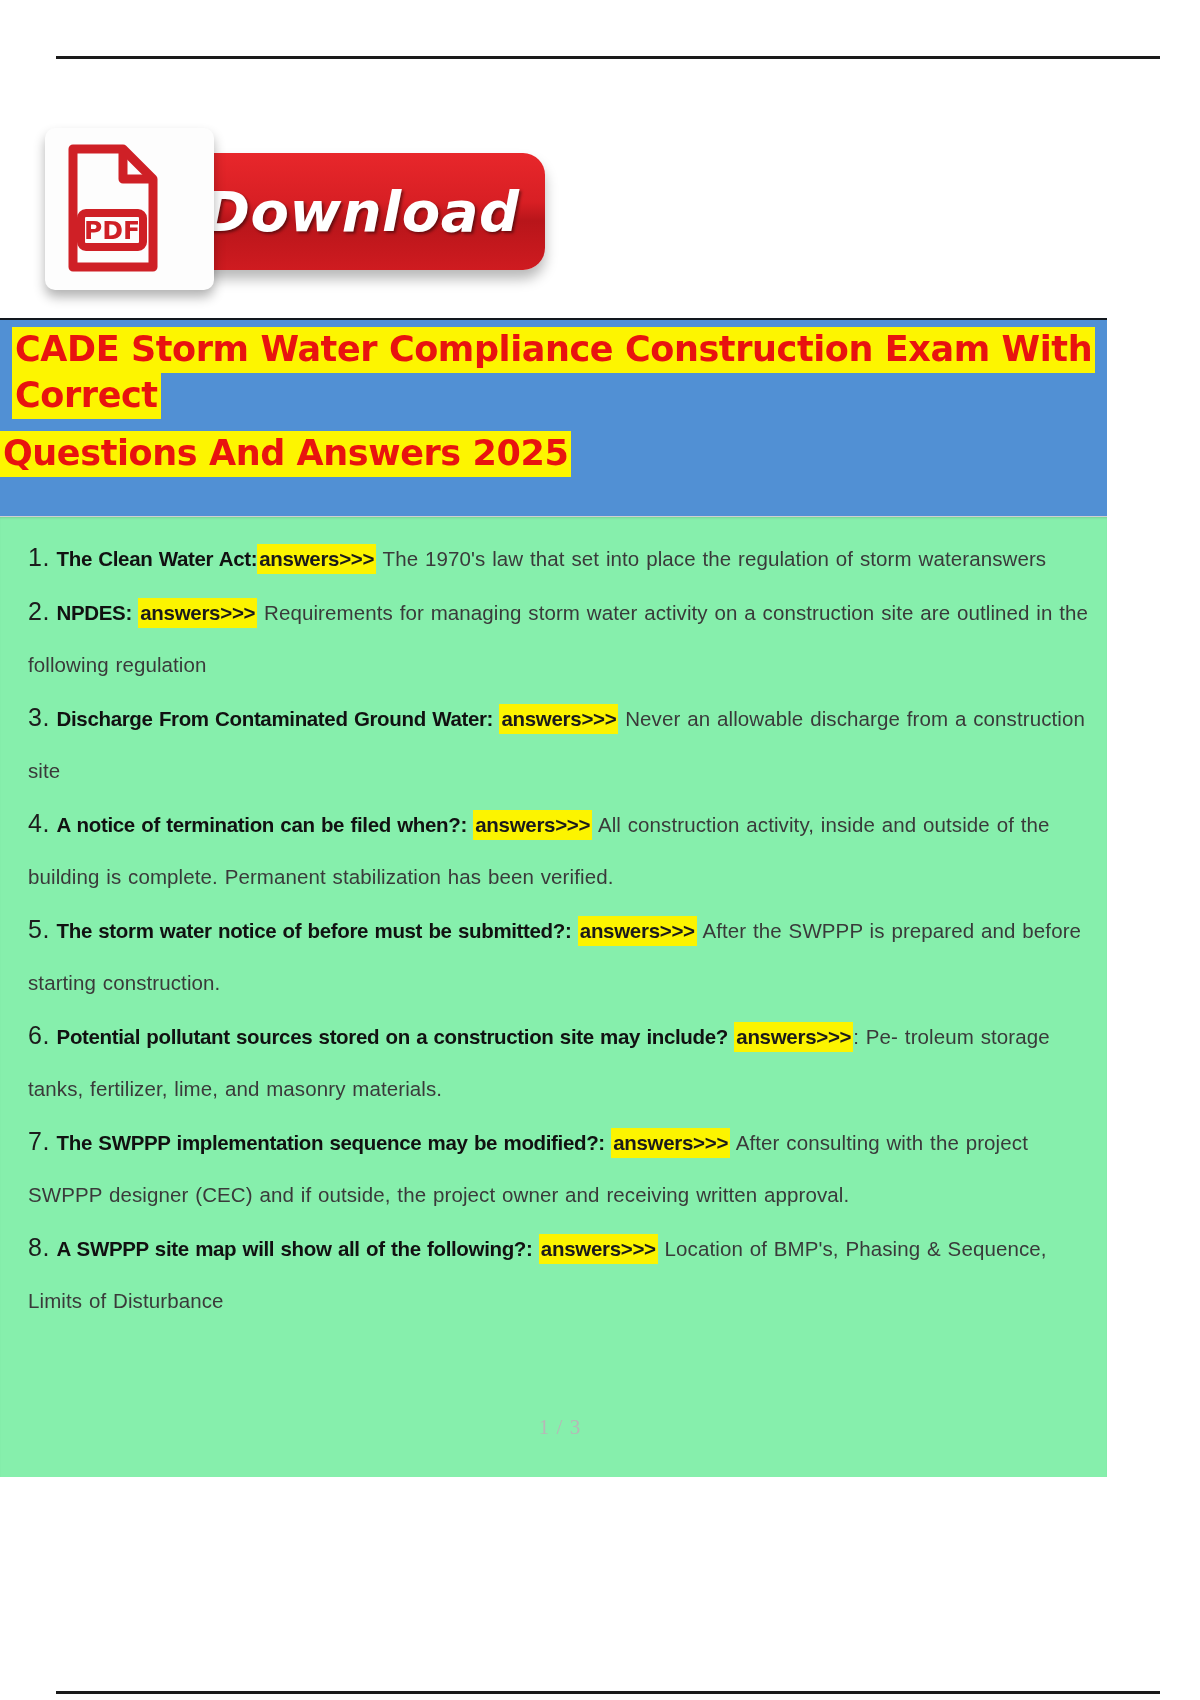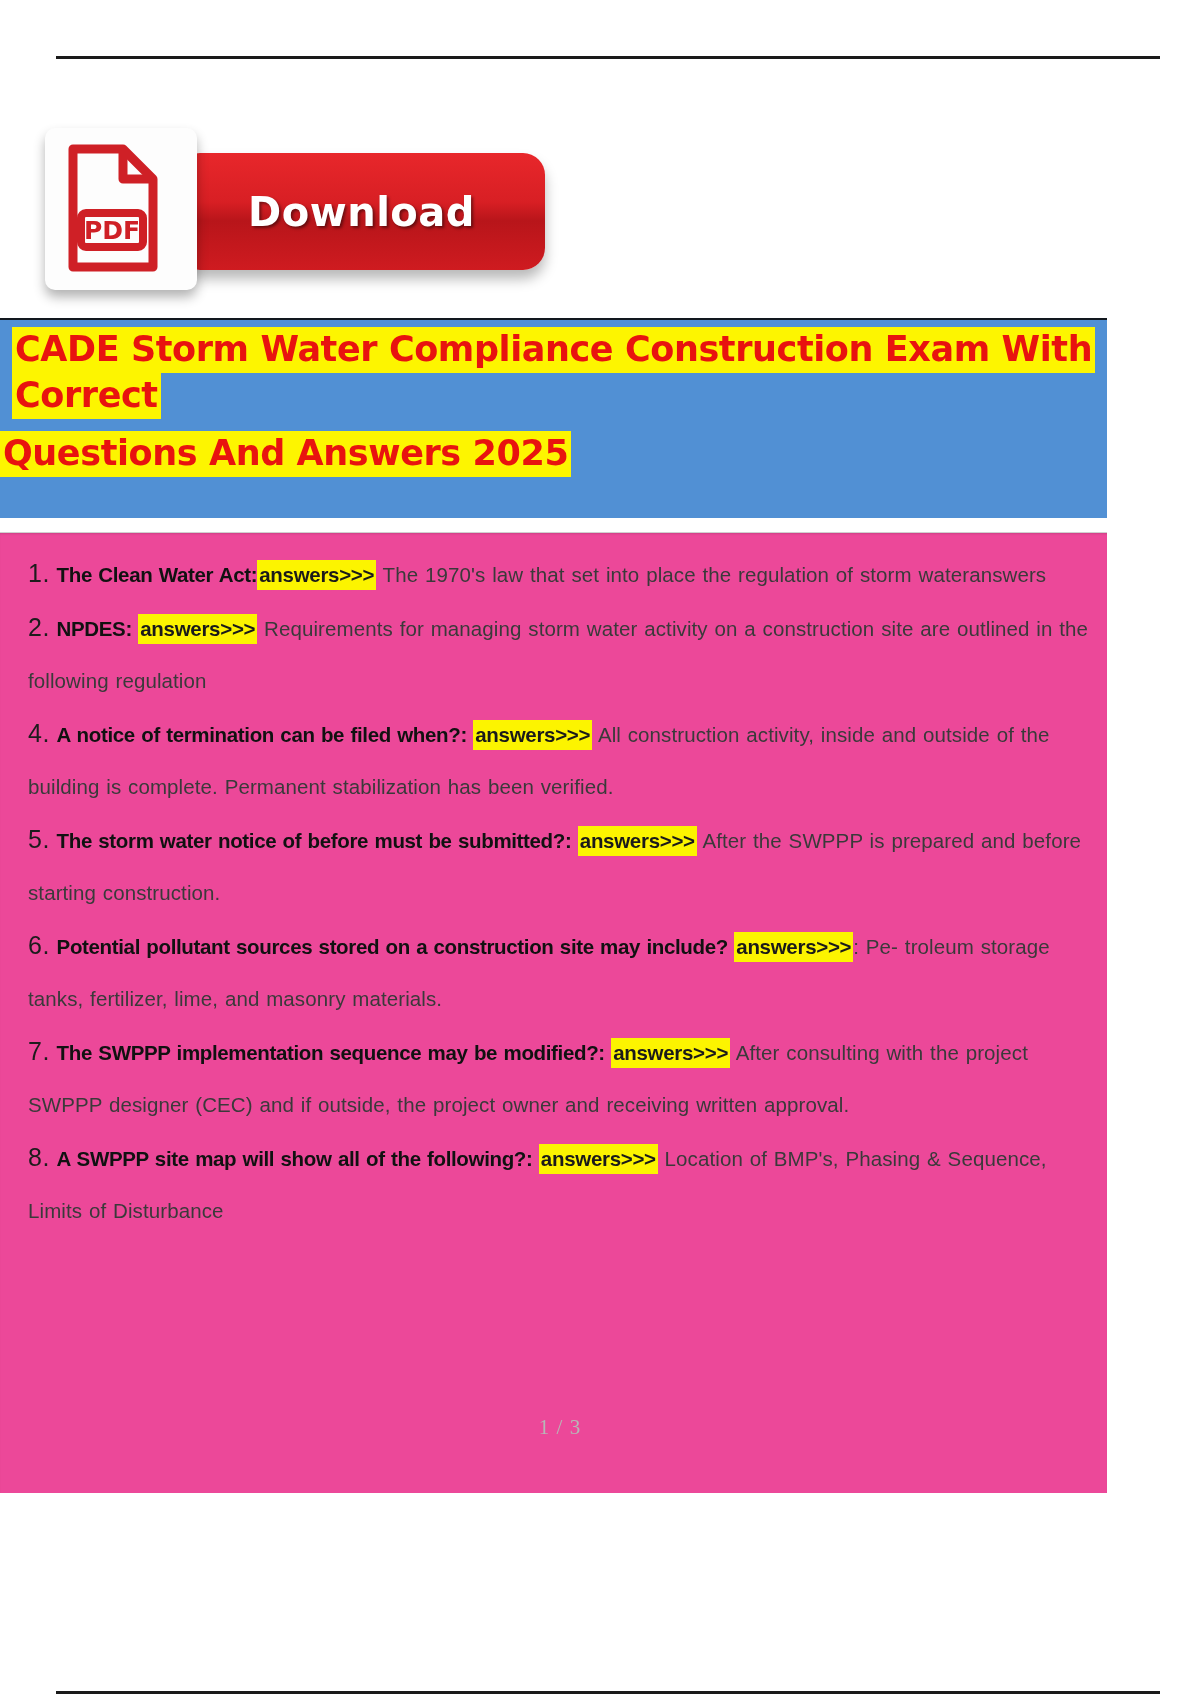--- a/index.html
+++ b/index.html
@@ -45,31 +45,32 @@
     box-shadow: 0 9px 13px rgba(0,0,0,0.28);
   }
   .dl-btn-label {
     position: absolute;
     left: 0; top: 0;
     width: 100%; height: 100%;
     display: flex;
     align-items: center;
     justify-content: center;
     font-family: "DejaVu Sans", sans-serif;
-    font-weight: bold;
-    font-size: 40px;
+    font-style: italic;
+    font-weight: bold;
+    font-size: 56px;
     letter-spacing: 0.5px;
     color: #ffffff;
     text-shadow: 2px 2px 3px rgba(0,0,0,0.45);
   }
   .pdf-card {
     position: absolute;
     left: 0;
     top: 0;
-    width: 152px;
+    width: 169px;
     height: 162px;
     background: #fdfdfd;
     border-radius: 10px;
     box-shadow: 0 7px 12px rgba(0,0,0,0.30);
     z-index: 3;
   }
   .pdf-doc {
     position: absolute;
     left: 22px;
     top: 15px;
@@ -112,24 +113,23 @@
   .title-line.l1 { margin-left: 0px; padding-left: 12px; }
   .title-line.l2 { margin-left: 0px; margin-top: 12px; }
 
   
   .page-body {
     position: absolute;
     left: 0;
     top: 516px;
     width: 1107px;
     height: 960px;
-    background: #ec4899;
+    background: #86efac;
     border-top: 1px solid #d0d0d0;
     box-shadow: inset 0 2px 3px -2px rgba(0,0,0,0.25);
-    margin-top: 16px;
   }
   .qa-list {
     position: absolute;
     left: 28px;
     top: 14px;
     width: 1075px;
   }
   .qa-item {
     font-family: "Liberation Sans", sans-serif;
     font-size: 20.5px;
@@ -209,20 +209,24 @@
     <div class="qa-item">
       <span class="qa-num">1.</span>
       <span class="qa-q">The Clean Water Act:</span><span class="qa-mark">answers&gt;&gt;&gt;</span><span class="qa-a"> The 1970's law that set into place the regulation of storm wateranswers</span>
     </div>
 
     <div class="qa-item">
       <span class="qa-num">2.</span>
       <span class="qa-q">NPDES: </span><span class="qa-mark">answers&gt;&gt;&gt;</span><span class="qa-a"> Requirements for managing storm water activity on a construction site are outlined in the following regulation</span>
     </div>
 
+    <div class="qa-item">
+      <span class="qa-num">3.</span>
+      <span class="qa-q">Discharge From Contaminated Ground Water: </span><span class="qa-mark">answers&gt;&gt;&gt;</span><span class="qa-a"> Never an allowable discharge from a construction site</span>
+    </div>
 
     <div class="qa-item">
       <span class="qa-num">4.</span>
       <span class="qa-q">A notice of termination can be filed when?: </span><span class="qa-mark">answers&gt;&gt;&gt;</span><span class="qa-a"> All construction activity, inside and outside of the building is complete. Permanent stabilization has been verified.</span>
     </div>
 
     <div class="qa-item">
       <span class="qa-num">5.</span>
       <span class="qa-q">The storm water notice of before must be submitted?: </span><span class="qa-mark">answers&gt;&gt;&gt;</span><span class="qa-a"> After the SWPPP is prepared and before starting construction.</span>
     </div>

